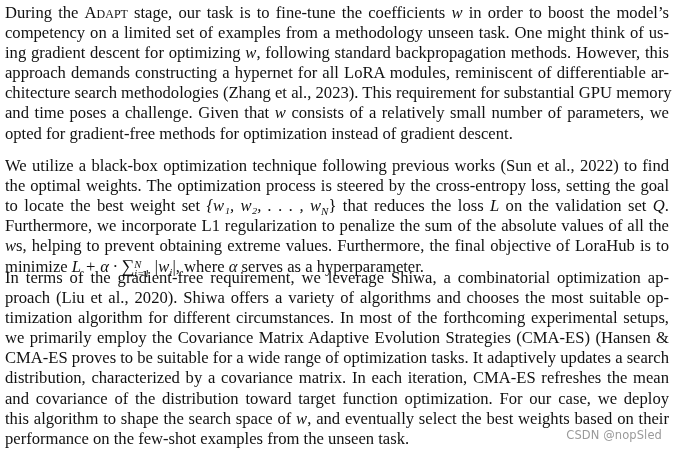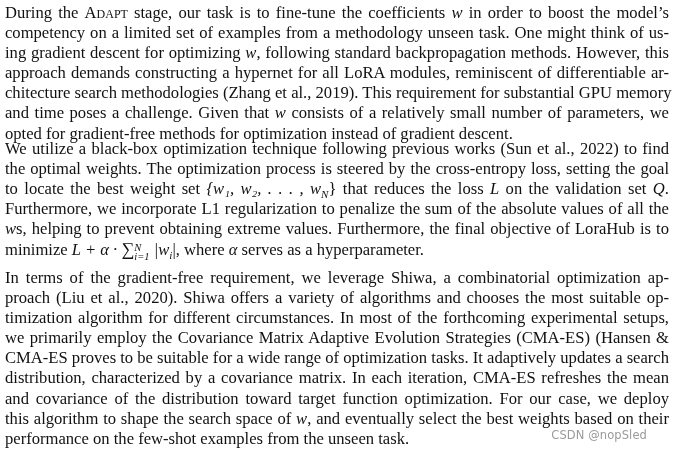--- a/index.html
+++ b/index.html
@@ -11,39 +11,39 @@
     .page { position: absolute; left: 5px; top: 3px; width: 664px; }
     .para { margin: 0; }
     .line {
       display: block; height: 20.1px; line-height: 20.1px;
       font-size: 16.6px; white-space: nowrap;
       text-align: justify; text-align-last: justify;
       width: 664px;
     }
     .line.last { text-align-last: left; }
     .p1 { position: absolute; top: 0; }
-    .p2 { position: absolute; top: 136px; }
+    .p2 { position: absolute; top: 153px; }
     .p3 { position: absolute; top: 265px; }
     .watermark {
-      position: absolute; right: 28px; top: 428px;
+      position: absolute; right: 13px; top: 428px;
       font-family: "DejaVu Sans", "Liberation Sans", sans-serif;
       font-size: 11.5px; color: #9a9a9a; letter-spacing: 0.1px;
     }
   </style>
 </head>
 <body>
 
 <div class="page">
 
   <div class="para p1">
     <span class="line"><span>During the </span><span style="font-variant: small-caps;">Adapt</span><span> stage, our task is to fine-tune the coefficients </span><i>w</i><span> in order to boost the model’s</span></span>
     <span class="line">competency on a limited set of examples from a methodology unseen task. One might think of us-</span>
     <span class="line"><span>ing gradient descent for optimizing </span><i>w</i><span>, following standard backpropagation methods. However, this</span></span>
     <span class="line">approach demands constructing a hypernet for all LoRA modules, reminiscent of differentiable ar-</span>
-    <span class="line">chitecture search methodologies (Zhang et al., 2019). This requirement for substantial GPU memory</span>
+    <span class="line">chitecture search methodologies (Zhang et al., 2023). This requirement for substantial GPU memory</span>
     <span class="line"><span>and time poses a challenge. Given that </span><i>w</i><span> consists of a relatively small number of parameters, we</span></span>
     <span class="line last">opted for gradient-free methods for optimization instead of gradient descent.</span>
   </div>
 
   <div class="para p2">
     <span class="line">We utilize a black-box optimization technique following previous works  (Sun et al., 2022) to find</span>
     <span class="line">the optimal weights. The optimization process is steered by the cross-entropy loss, setting the goal</span>
     <span class="line"><span>to locate the best weight set </span><i><span>{w₁, w₂, . . . , w</span><sub style="font-size:11px;">N</sub><span style="font-style:normal;">}</span></i><span> that reduces the loss </span><i>L</i><span> on the validation set </span><i>Q</i><span>.</span></span>
     <span class="line">Furthermore, we incorporate L1 regularization to penalize the sum of the absolute values of all the</span>
     <span class="line"><i>w</i><span>s, helping to prevent obtaining extreme values. Furthermore, the final objective of LoraHub is to</span></span>

